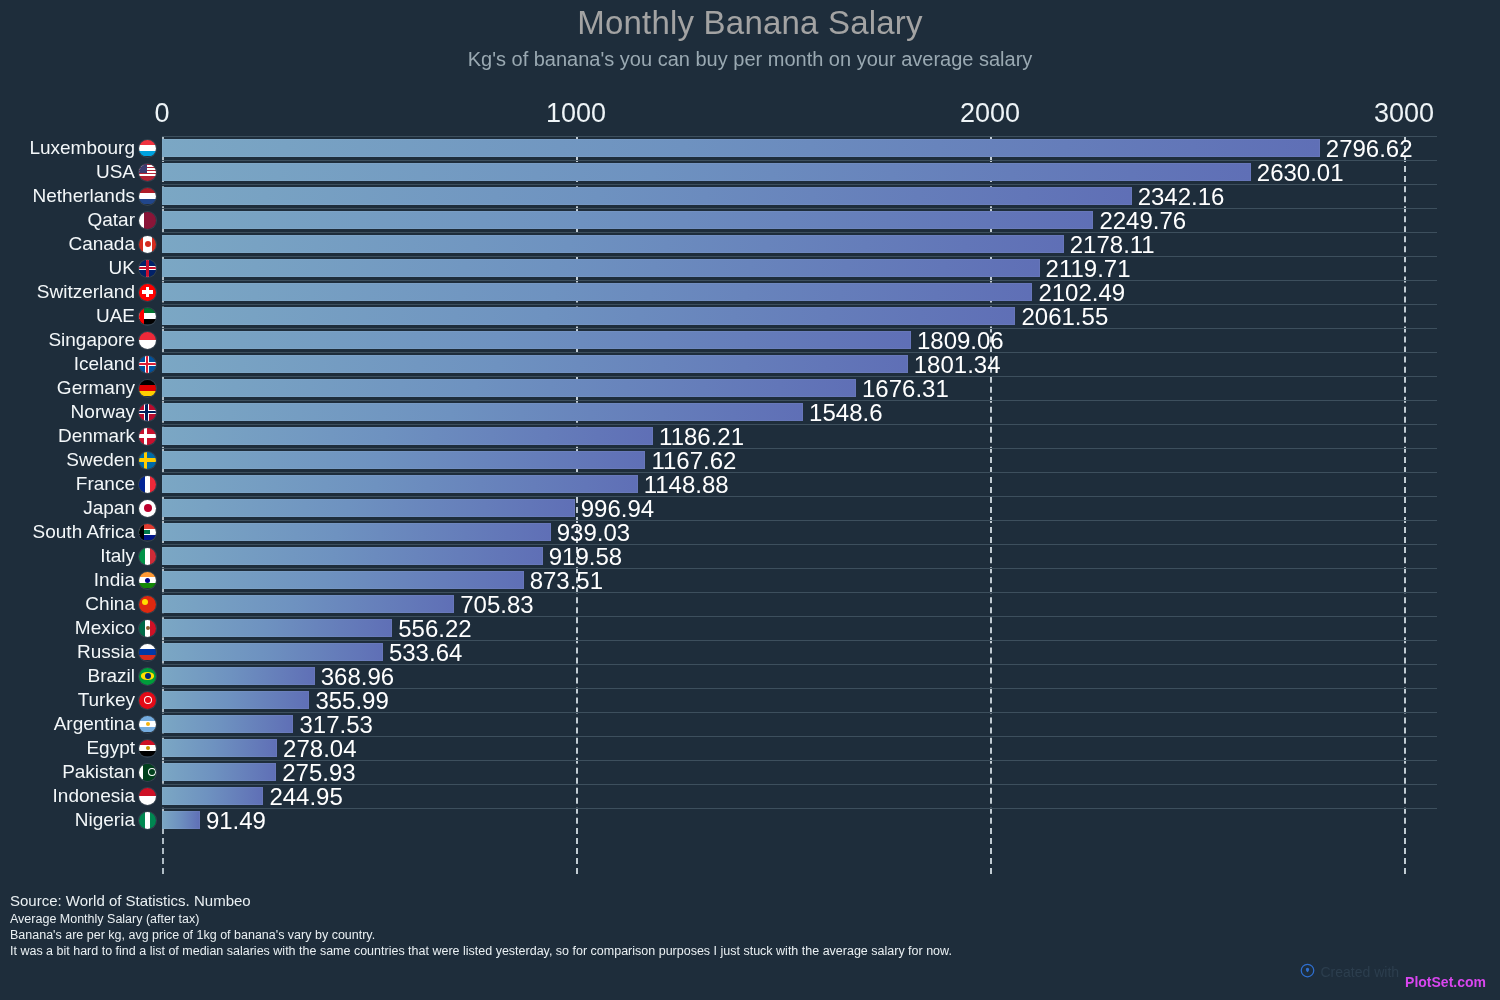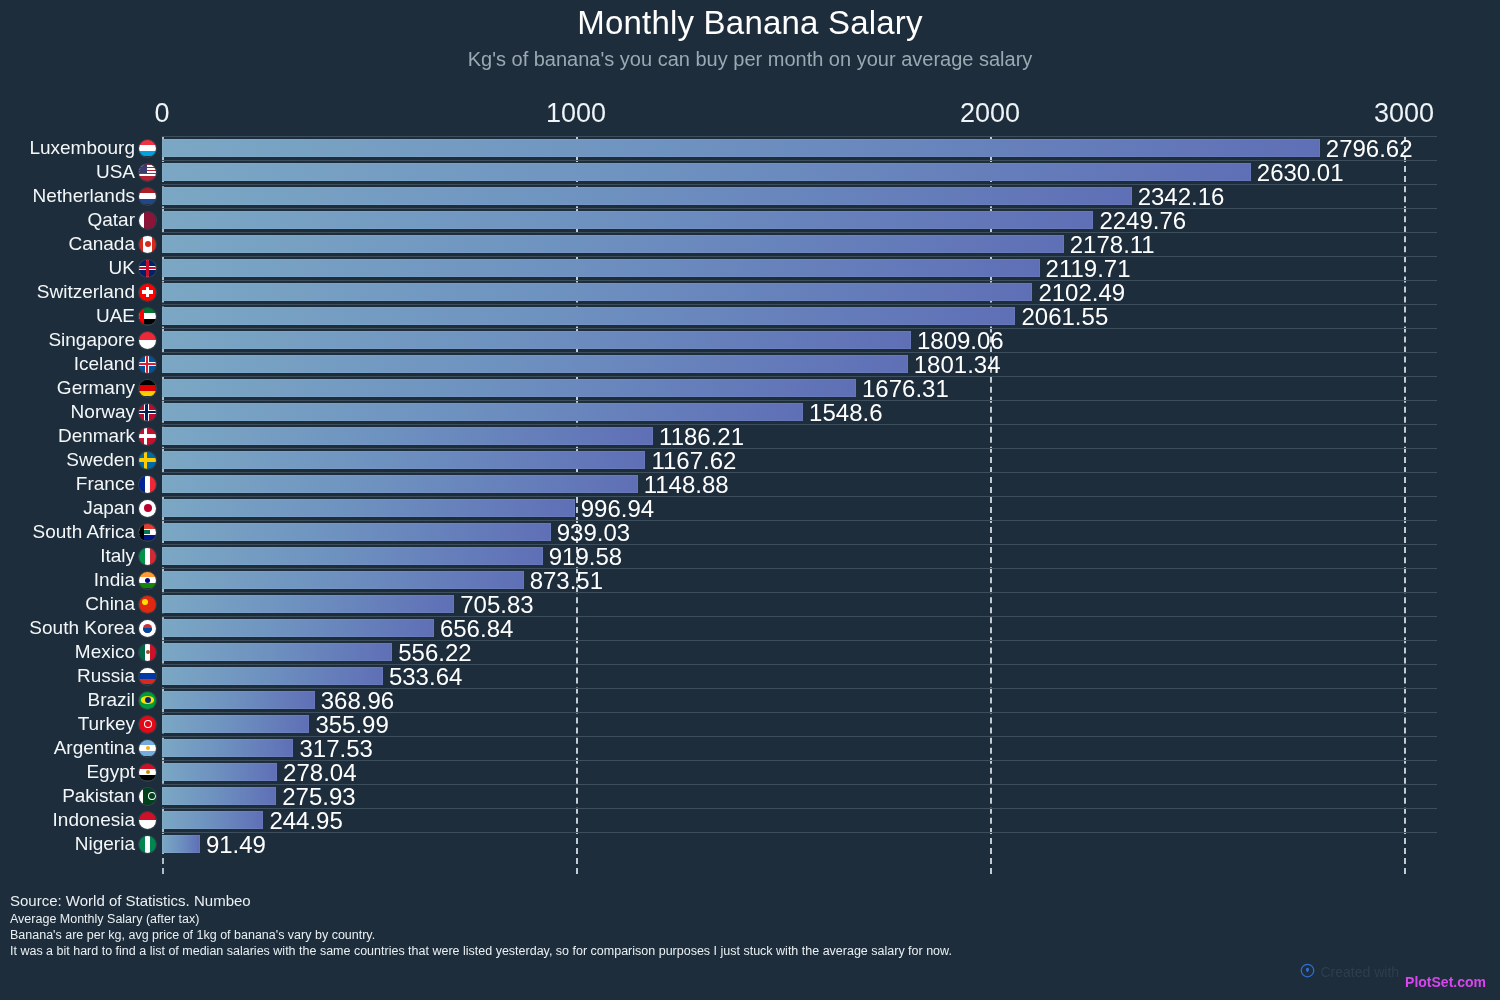--- a/index.html
+++ b/index.html
@@ -17,21 +17,21 @@
   }
 
   
   #chart-title {
     position: absolute;
     top: 4px;
     left: 0;
     width: 1500px;
     text-align: center;
     font-size: 33px;
-    color: #ffffff;
+    color: #a3a3a3;
     letter-spacing: 0.2px;
     font-weight: 400;
   }
   #chart-subtitle {
     position: absolute;
     top: 48px;
     left: 0;
     width: 1500px;
     text-align: center;
     font-size: 20px;
@@ -462,33 +462,20 @@
             <i style="left:0;width:100%;top:0%;height:100%;background:#de2910"></i>
             <i style="left:20%;top:22%;width:6px;height:6px;background:#ffde00;border-radius:50%"></i>
           </span>
         </div>
         <div class="bar" style="width: 292.214px;"></div>
         <div class="bar-value" style="left: 460.214px;">705.83</div>
       </div>
       <div class="bar-row">
         <div class="row-line"></div>
         <div class="label-wrap">
-          <span class="cat-name">South Korea</span>
-          <span class="flag">
-            <i style="left:0;width:100%;top:0%;height:100%;background:#fff"></i>
-            <i style="left:50%;top:50%;width:9px;height:9px;margin-left:-4.5px;margin-top:-4.5px;border-radius:50%;background:#cd2e3a"></i>
-       <i style="left:50%;top:50%;width:9px;height:4.5px;margin-left:-4.5px;margin-top:0;border-radius:0 0 9px 9px;background:#0047a0"></i>
-          </span>
-        </div>
-        <div class="bar" style="width: 271.932px;"></div>
-        <div class="bar-value" style="left: 439.932px;">656.84</div>
-      </div>
-      <div class="bar-row">
-        <div class="row-line"></div>
-        <div class="label-wrap">
           <span class="cat-name">Mexico</span>
           <span class="flag">
             <i style="top:0;height:100%;left:0%;width:33.3%;background:#006847"></i>
             <i style="top:0;height:100%;left:33.3%;width:33.4%;background:#fff"></i>
             <i style="top:0;height:100%;left:66.7%;width:33.3%;background:#ce1126"></i>
             <i style="left:50%;top:50%;width:4px;height:4px;margin-left:-2px;margin-top:-2px;border-radius:50%;background:#8b5a2b"></i>
           </span>
         </div>
         <div class="bar" style="width: 230.275px;"></div>
         <div class="bar-value" style="left: 398.275px;">556.22</div>

